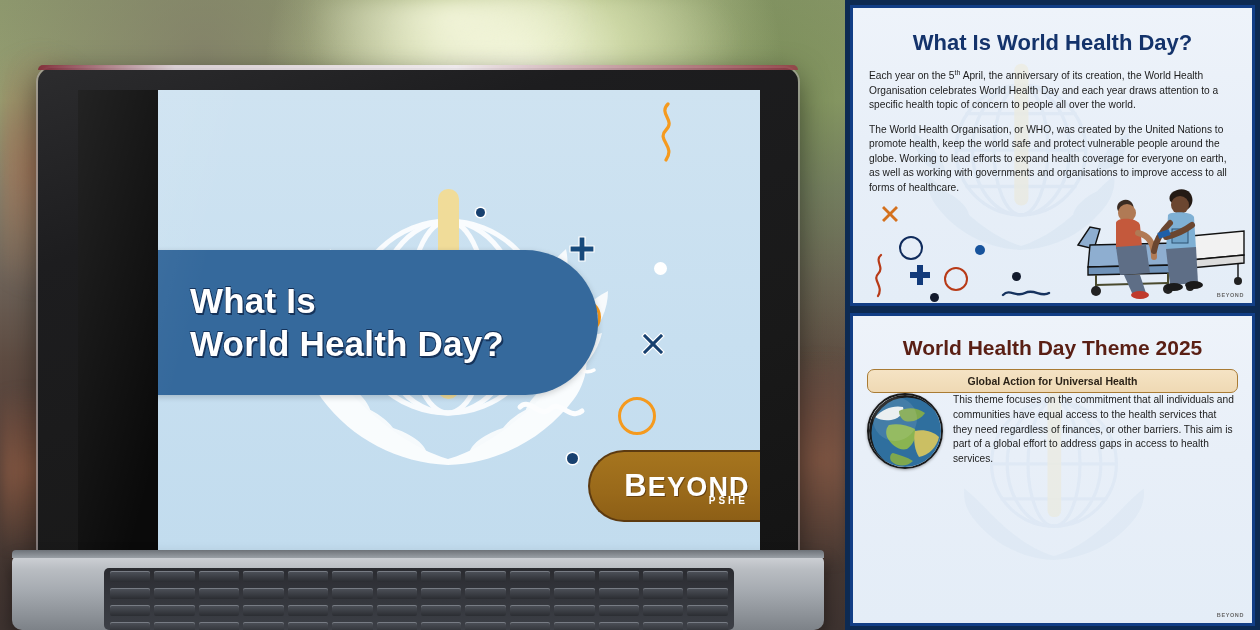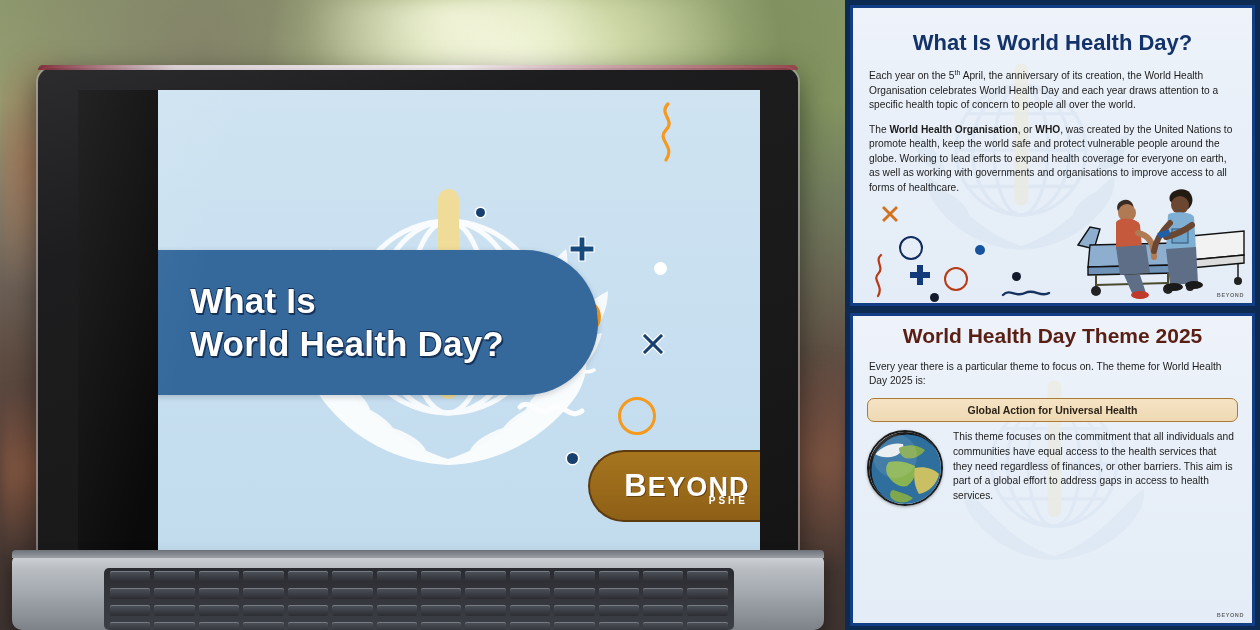--- a/index.html
+++ b/index.html
@@ -152,41 +152,41 @@
     outline: 3px solid #0d2a52;
   }
   .panel.p1 { height: 301px; }
   .panel.p2 { flex: 1; }
   .panel .wm { position:absolute; opacity:.30; pointer-events:none; }
 
   .p-title {
     text-align:center; font-weight:bold; position:relative; z-index:3;
   }
   .p1 .p-title { color:#14336b; font-size:22px; margin-top:22px; }
-  .p2 .p-title { color:#5a1f14; font-size:21px; margin-top:8px; }
+  .p2 .p-title { color:#5a1f14; font-size:21px; margin-top:20px; }
 
   .p-body {
     position:relative; z-index:3; color:#1b1b1b;
     font-size: 10.2px; line-height: 1.42;
     padding: 0 16px;
   }
   .p-body p { margin-top: 10px; }
-  .p-body b { font-weight: bold; }
+  .p-body b { font-weight: normal; }
   sup { font-size: 7px; vertical-align: super; }
 
   .theme-banner {
     position:relative; z-index:3;
     margin: 9px 14px 0 14px;
     background: linear-gradient(180deg, #f5e3c4 0%, #efd9b4 100%);
     border: 1.5px solid #a97b34;
     border-radius: 7px;
     text-align:center; font-weight:bold; font-size:10.5px; color:#2c2318;
     padding: 5px 4px;
   }
-  .theme-row { position:relative; z-index:3; display:flex; gap:10px; padding: 8px 16px 0 14px; align-items:flex-start; }
+  .theme-row { position:relative; z-index:3; display:flex; gap:10px; padding: 0 16px 0 14px; align-items:flex-start; }
   .globe { flex: 0 0 76px; width:76px; height:76px; border-radius:50%; position:relative; overflow:hidden;
            border:2px solid #1a1a1a; box-shadow: 0 1px 3px rgba(0,0,0,.35); }
   .theme-text { font-size: 10.2px; line-height:1.45; color:#1b1b1b; }
   .p2 .tail { position:relative; z-index:3; padding: 8px 16px 0 14px; font-size:10.2px; line-height:1.45; color:#1b1b1b; }
 
   .beyond-wm {
     position:absolute; right:8px; bottom:5px; z-index:4;
     font-size:5.5px; font-weight:bold; letter-spacing:.6px; color:#6a6a6a;
   }
   .illus { position:absolute; right:4px; bottom:2px; width:176px; height:128px; z-index:3; }
@@ -493,23 +493,20 @@
           <g fill="#ccddec" opacity="0.85">
             <path d="M200 320 C150 318 104 294 74 254 C64 240 60 224 62 210 C78 222 92 238 106 252 C134 280 166 304 200 314 Z"></path>
             <path d="M200 320 C250 318 296 294 326 254 C336 240 340 224 338 210 C322 222 308 238 294 252 C266 280 234 304 200 314 Z"></path>
           </g>
           <rect x="190" y="44" width="21" height="210" rx="10" fill="#f0e2b2" opacity="0.85"></rect>
         </svg>
       </div>
 
       <div class="p-title">World Health Day Theme 2025</div>
 
-      <div class="p-body" style="margin-top:12px;">
-        <p style="margin-top:0;">Every year there is a particular theme to focus on. The theme for World Health Day 2025 is:</p>
-      </div>
 
       <div class="theme-banner">Global Action for Universal Health</div>
 
       <div class="theme-row">
         <div class="globe">
           <svg viewBox="0 0 76 76" width="76" height="76" aria-hidden="true">
             <circle cx="38" cy="38" r="37" fill="#2f6f9e"></circle>
             <path d="M6 22 C14 14 24 10 34 12 C36 18 30 22 26 24 C20 26 12 26 6 22 Z" fill="#e9eef0"></path>
             <path d="M30 16 C38 12 48 12 56 18 C52 24 44 28 36 26 C32 24 30 20 30 16 Z" fill="#7fa84e"></path>
             <path d="M20 30 C28 28 38 30 46 34 C48 42 44 50 38 54 C30 56 22 50 18 42 C16 36 18 32 20 30 Z" fill="#8ab451"></path>

